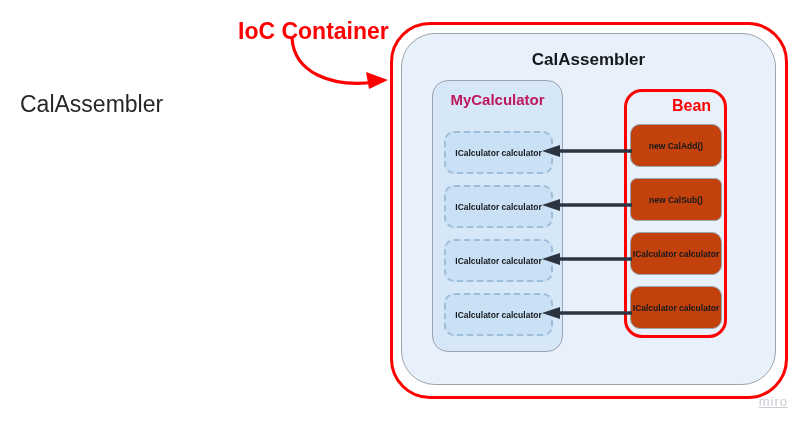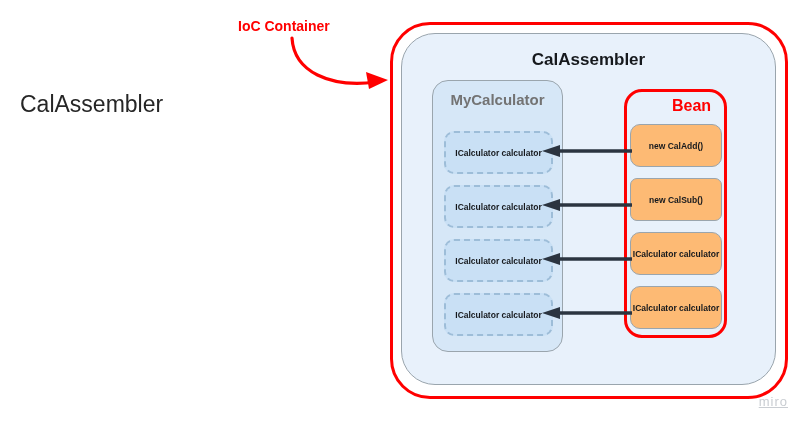--- a/index.html
+++ b/index.html
@@ -42,21 +42,21 @@
     border: 3px solid #ff0000;
     border-radius: 40px;
     box-sizing: border-box;
     background: transparent;
   }
 
   #ioc-container-label {
     position: absolute;
     left: 238px;
     top: 18px;
-    font-size: 14px;
+    font-size: 23px;
     font-weight: bold;
     color: #ff0000;
     white-space: nowrap;
   }
 
   #ioc-arrow {
     position: absolute;
     left: 280px;
     top: 32px;
     width: 130px;
@@ -100,21 +100,21 @@
     border-radius: 16px;
   }
   #my-calculator-title {
     position: absolute;
     left: 0;
     right: 0;
     top: 10px;
     text-align: center;
     font-size: 15px;
     font-weight: bold;
-    color: #737373;
+    color: #be185d;
   }
   .calc-slot {
     position: absolute;
     left: 11px;
     width: 109px;
     height: 43px;
     box-sizing: border-box;
     background: #c9e0f5;
     border: 2px dashed #9dbdd8;
     border-radius: 10px;
@@ -153,21 +153,21 @@
     font-weight: bold;
     color: #ff0000;
     margin-left: 32px;
   }
   .bean-item {
     position: absolute;
     left: 630px;
     width: 92px;
     height: 43px;
     box-sizing: border-box;
-    background: #fdba74;
+    background: #c2410c;
     border: 1px solid #9aa5ad;
     border-radius: 10px;
     display: flex;
     align-items: center;
     justify-content: center;
     font-size: 8.5px;
     font-weight: bold;
     color: #16191d;
     white-space: nowrap;
   }

